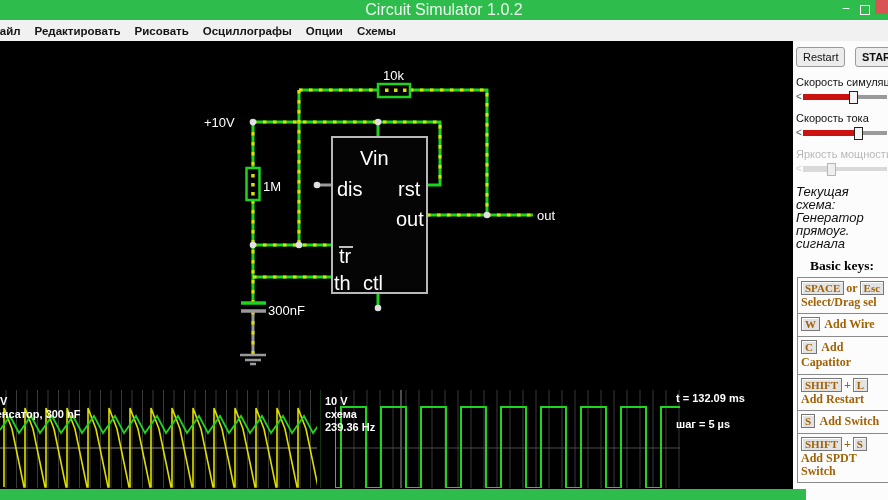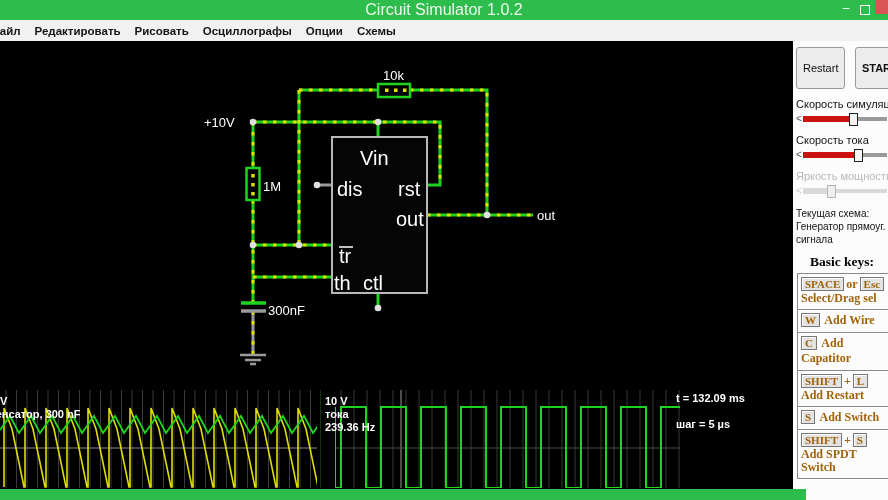--- a/index.html
+++ b/index.html
@@ -34,35 +34,35 @@
   .slab{position:absolute;color:#fff;font-size:11px;font-weight:bold;white-space:nowrap;}
   .tinfo{position:absolute;left:676px;color:#fff;font-size:11px;font-weight:bold;white-space:nowrap;}
 
   .bottombar{position:absolute;left:0;top:489px;width:806px;height:11px;background:#2ebd4c;z-index:9;}
 
   
   .sidebar{position:absolute;left:793px;top:41px;width:95px;height:459px;background:#fcfcfc;
            overflow:hidden;padding-left:3px;box-sizing:border-box;}
   .btnrow{margin-top:6px;white-space:nowrap;}
   .pbtn{display:inline-block;font-size:11px;color:#111;background:#ececec;border:1px solid #9a9a9a;
-        border-radius:3px;padding:14px 6px;}
+        border-radius:3px;padding:3px 6px;}
   .pbtn + .pbtn{margin-left:5px;}
   .slabel{font-size:11px;color:#111;margin-top:9px;white-space:nowrap;}
   .slider{display:flex;align-items:center;height:14px;margin-top:1px;}
   .slider .arrow{font-size:10px;color:#555;width:7px;}
   .slider .track{position:relative;width:84px;height:13px;}
   .slider .rail{position:absolute;left:0;top:5px;width:84px;height:4px;background:#9a9a9a;}
   .slider .fill{position:absolute;left:0;top:4px;height:6px;background:#cc1111;}
   .slider .thumb{position:absolute;top:1px;width:7px;height:11px;background:#f4f4f4;border:1px solid #222;}
   .slider.disabled .rail{background:#d9d9d9;}
   .slider.disabled .fill{background:#d9d9d9;}
   .slider.disabled .thumb{border-color:#b5b5b5;background:#efefef;}
   .dim .slabel, .slabel.dim{color:#b8b8b8;}
   .dim .arrow{color:#ccc;}
-  .schema{font-size:10px;color:#111;margin-top:10px;line-height:13px;}
+  .schema{font-size:13px;color:#111;margin-top:10px;line-height:13px;font-style:italic;}
   .bk-title{font-family:"Liberation Serif",serif;font-weight:bold;font-size:13.5px;margin-top:8px;margin-bottom:3px;color:#000;text-align:center;}
   .keys{border-left:1px solid #8a8a8a;border-top:1px solid #8a8a8a;margin-left:1px;}
   .key-row{border-bottom:1px solid #8a8a8a;padding:3px 1px 4px 3px;font-family:"Liberation Serif",serif;
            font-weight:bold;font-size:12px;color:#a16207;white-space:nowrap;}
   .kbd{display:inline-block;font-family:"Liberation Serif",serif;font-weight:bold;font-size:11px;
        background:#e3e3e3;border:1px solid #777;box-shadow:inset 1px 1px 0 #fff;padding:0 3px;margin-right:2px;}
   .conn{font-weight:bold;margin-right:2px;}
   .klabel{white-space:normal;line-height:13px;}
 </style>
 </head>
@@ -217,21 +217,21 @@
           <line x1="292" y1="0" x2="292" y2="98" stroke="#383838" stroke-width="1"></line>
           <line x1="305" y1="0" x2="305" y2="98" stroke="#383838" stroke-width="1"></line>
           <line x1="318" y1="0" x2="318" y2="98" stroke="#383838" stroke-width="1"></line>
           <line x1="331" y1="0" x2="331" y2="98" stroke="#383838" stroke-width="1"></line>
           <line x1="344" y1="0" x2="344" y2="98" stroke="#383838" stroke-width="1"></line>
           <line x1="66" y1="0" x2="66" y2="98" stroke="#9a9a9a" stroke-width="1"></line>
           <line x1="0" y1="58" x2="345" y2="58" stroke="#4a4a4a" stroke-width="1"></line>
           <path d="M0,98 L0,17 M0,98 L6,98 L6,17 L31,17 L31,98 L46,98 L46,17 L71,17 L71,98 L86,98 L86,17 L111,17 L111,98 L126,98 L126,17 L151,17 L151,98 L166,98 L166,17 L191,17 L191,98 L206,98 L206,17 L231,17 L231,98 L246,98 L246,17 L271,17 L271,98 L286,98 L286,17 L311,17 L311,98 L326,98 L326,17 L351,17 L351,98 L366,98 L366,17 L391,17 L391,98" fill="none" stroke="#1fd41f" stroke-width="2"></path>
         </svg>
       <div class="slab" style="left:4px;top:5px;">10 V</div>
-      <div class="slab" style="left:4px;top:18px;">тока</div>
+      <div class="slab" style="left:4px;top:18px;">схема</div>
       <div class="slab" style="left:4px;top:31px;">239.36 Hz</div>
     </div>
     <div class="tinfo" style="top:2px;">t = 132.09 ms</div>
     <div class="tinfo" style="top:28px;">шаг = 5 µs</div>
   </div>
 </div>
 
 <div class="sidebar">
   <div class="btnrow">
     <span class="pbtn">Restart</span>

